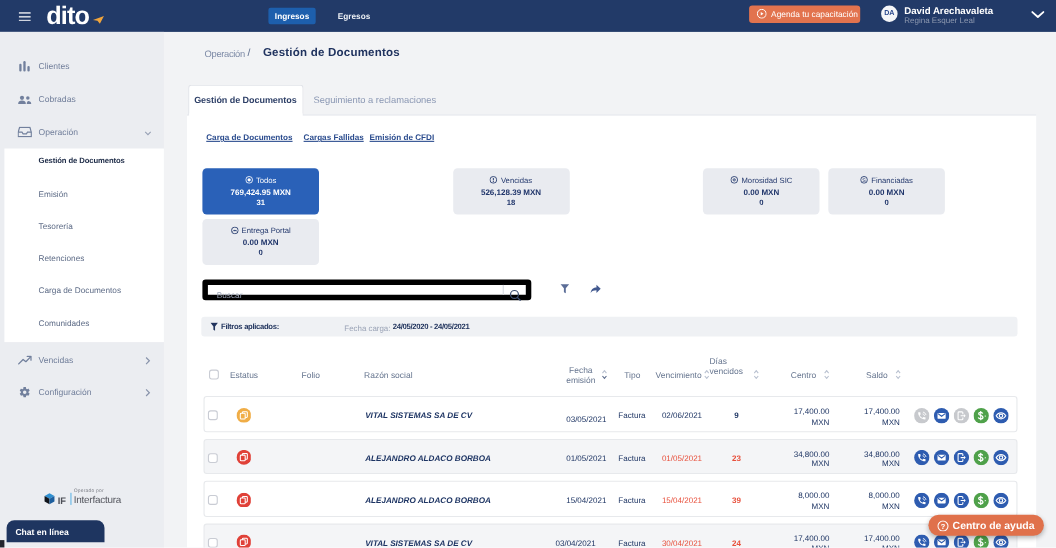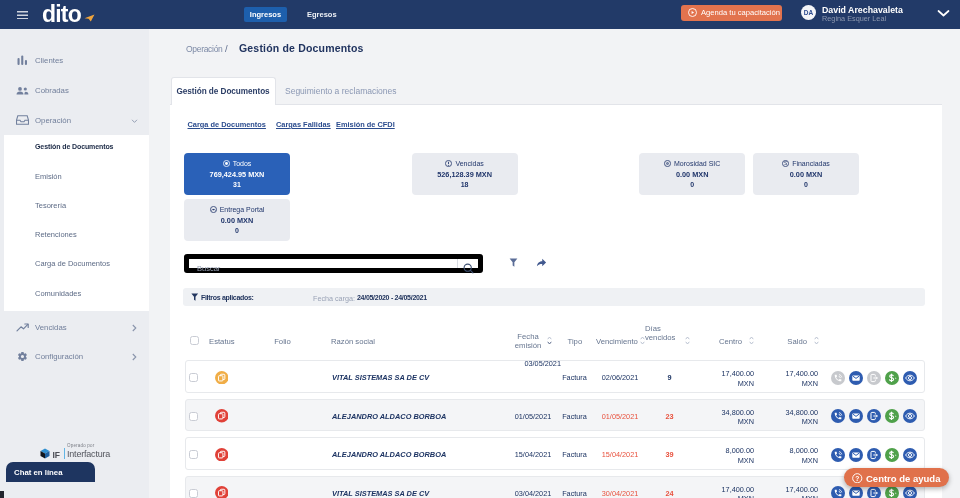--- a/index.html
+++ b/index.html
@@ -29,21 +29,21 @@
 .th { position:absolute; font-size:7.7px; color:#66758f; white-space:nowrap; }
 .cb { position:absolute; width:9.2px; height:9.2px; border:1px solid #c9ccd4; border-radius:2.5px; background:#fff; }
 .row { position:absolute; left:184.5px; width:740.5px; height:32.5px; border:1px solid #e7e9ec; border-radius:3px; background:#fff; }
 .row.alt { background:#f4f5f7; }
 .rtxt { position:absolute; font-size:7.3px; color:#1d3463; white-space:nowrap; }
 .red { color:#e8513d !important; }
 .folio { font-style:italic; font-weight:bold; font-size:7.4px; }
 .fol2 { font-style:italic; font-weight:normal; font-size:8.8px;margin-top:48px; }
 .money { text-align:right; line-height:9.7px; }
 #ayuda { position:absolute; left:844px; top:468px; width:105px; height:19px; background:#e0714b; border-radius:10px; box-shadow:0 2px 5px rgba(0,0,0,0.3); color:#fff; font-size:9.5px; font-weight:bold; }
-#chat { position:absolute; left:6px; top:462px; width:89px; height:20px; background:#1e3560; border-radius:7px 7px 0 0; color:#fff; font-size:7.8px; font-weight:bold; }
+#chat { position:absolute; left:6px; top:473px; width:89px; height:20px; background:#1e3560; border-radius:7px 7px 0 0; color:#fff; font-size:7.8px; font-weight:bold; }
 </style>
 </head>
 <body>
 <div id="app">
 
   <div id="hdr"></div>
   <svg class="abs" style="left:17px;top:10.5px" width="11" height="8.5">
     <rect x="0" y="0" width="11" height="1.5" fill="#cfd4de"></rect>
       <rect x="0" y="3.5" width="11" height="1.5" fill="#cfd4de"></rect>
       <rect x="0" y="7" width="11" height="1.5" fill="#cfd4de"></rect>
@@ -233,21 +233,21 @@
     </svg>
   <div class="row" style="top:360px"></div>
   <div class="cb" style="left:189.2px;top:373.1px"></div>
   <svg class="abs" style="left:214.5px;top:370.95px" width="13.5" height="13.5" viewBox="0 0 14 14">
       <circle cx="7" cy="7" r="7" fill="#f0ad46"></circle>
       <rect x="5.6" y="3.4" width="4.6" height="5.4" rx="0.8" fill="none" stroke="#fff" stroke-width="1"></rect>
       <rect x="3.6" y="4.9" width="4.6" height="5.4" rx="0.8" fill="#f0ad46" stroke="#fff" stroke-width="1"></rect>
     </svg>
   <div class="rtxt fol2" style="left:266px;top:372.4px;width:33px;text-align:center">I34</div>
   <div class="rtxt folio" style="left:332px;top:373.1px">VITAL SISTEMAS SA DE CV</div>
-  <div class="rtxt" style="left:505px;top:359px;width:56px;text-align:right">03/05/2021</div>
+  <div class="rtxt" style="left:505px;top:377px;width:56px;text-align:center">03/05/2021</div>
   <div class="rtxt" style="left:554px;top:373.2px;width:41px;text-align:center">Factura</div>
   <div class="rtxt" style="left:592px;top:373.2px;width:56px;text-align:center">02/06/2021</div>
   <div class="rtxt" style="left:651px;top:373.2px;width:37px;text-align:center;font-weight:bold">9</div>
   <div class="rtxt money" style="left:694px;top:369.1px;width:60px">17,400.00<br>MXN</div>
   <div class="rtxt money" style="left:758px;top:369.1px;width:60px">17,400.00<br>MXN</div>
   <svg class="abs" style="left:831px;top:370.7px" width="14" height="14" viewBox="0 0 14 14">
       <circle cx="7" cy="7" r="7" fill="#c7c9cd"></circle>
       <g transform="translate(2.6,2.6) scale(0.37)">
         <path fill="#fff" d="M6.62 10.79c1.44 2.83 3.76 5.14 6.59 6.59l2.2-2.2c.27-.27.67-.36 1.02-.24 1.12.37 2.33.57 3.57.57.55 0 1 .45 1 1V20c0 .55-.45 1-1 1-9.39 0-17-7.61-17-17 0-.55.45-1 1-1h3.5c.55 0 1 .45 1 1 0 1.25.2 2.45.57 3.57.11.35.03.74-.24 1.02l-2.21 2.2z"></path>
       </g>
@@ -368,21 +368,21 @@
     </svg>
   <div class="row alt" style="top:475.5px"></div>
   <div class="cb" style="left:189.2px;top:488.6px"></div>
   <svg class="abs" style="left:214.5px;top:486.45px" width="13.5" height="13.5" viewBox="0 0 14 14">
       <circle cx="7" cy="7" r="7" fill="#e04138"></circle>
       <rect x="5.6" y="3.4" width="4.6" height="5.4" rx="0.8" fill="none" stroke="#fff" stroke-width="1"></rect>
       <rect x="3.6" y="4.9" width="4.6" height="5.4" rx="0.8" fill="#e04138" stroke="#fff" stroke-width="1"></rect>
     </svg>
   <div class="rtxt fol2" style="left:266px;top:489px;width:33px;text-align:right">I31</div>
   <div class="rtxt folio" style="left:332px;top:488.6px">VITAL SISTEMAS SA DE CV</div>
-  <div class="rtxt" style="left:505px;top:488.7px;width:56px;text-align:center">03/04/2021</div>
+  <div class="rtxt" style="left:505px;top:488.7px;width:56px;">03/04/2021</div>
   <div class="rtxt" style="left:554px;top:488.7px;width:41px;text-align:center">Factura</div>
   <div class="rtxt red" style="left:592px;top:488.7px;width:56px;text-align:center">30/04/2021</div>
   <div class="rtxt red" style="left:651px;top:488.7px;width:37px;text-align:center;font-weight:bold">24</div>
   <div class="rtxt money" style="left:694px;top:484.6px;width:60px">17,400.00<br>MXN</div>
   <div class="rtxt money" style="left:758px;top:484.6px;width:60px">17,400.00<br>MXN</div>
   <svg class="abs" style="left:831px;top:486.2px" width="14" height="14" viewBox="0 0 14 14">
       <circle cx="7" cy="7" r="7" fill="#2e5cb0"></circle>
       <g transform="translate(2.6,2.6) scale(0.37)">
         <path fill="#fff" d="M6.62 10.79c1.44 2.83 3.76 5.14 6.59 6.59l2.2-2.2c.27-.27.67-.36 1.02-.24 1.12.37 2.33.57 3.57.57.55 0 1 .45 1 1V20c0 .55-.45 1-1 1-9.39 0-17-7.61-17-17 0-.55.45-1 1-1h3.5c.55 0 1 .45 1 1 0 1.25.2 2.45.57 3.57.11.35.03.74-.24 1.02l-2.21 2.2z"></path>
       </g>

